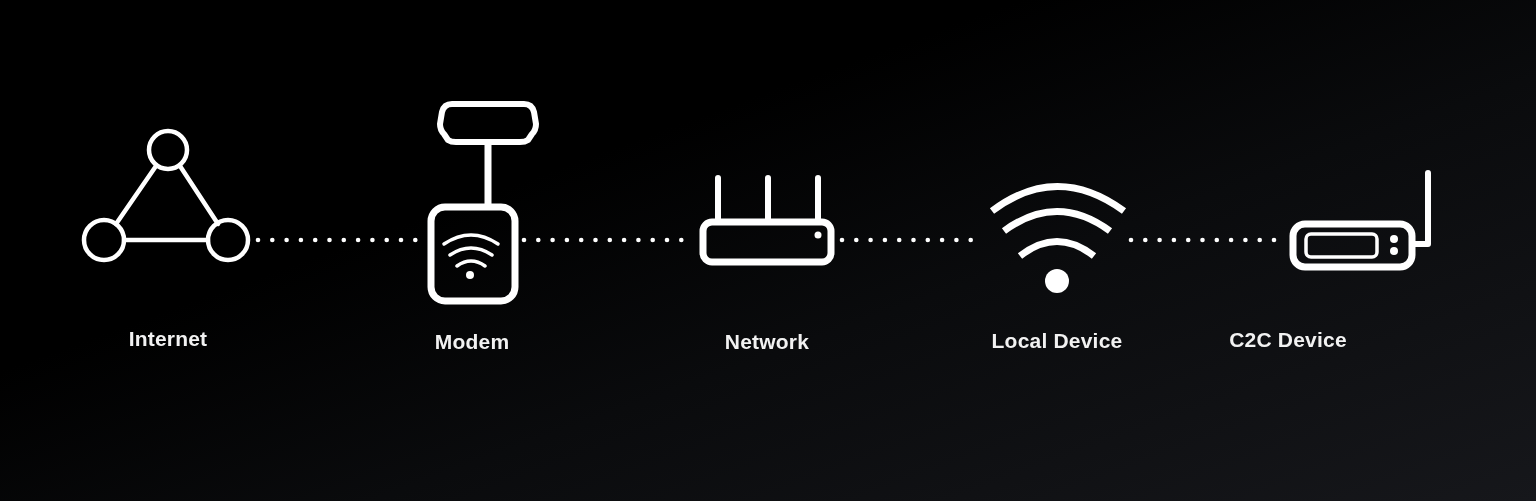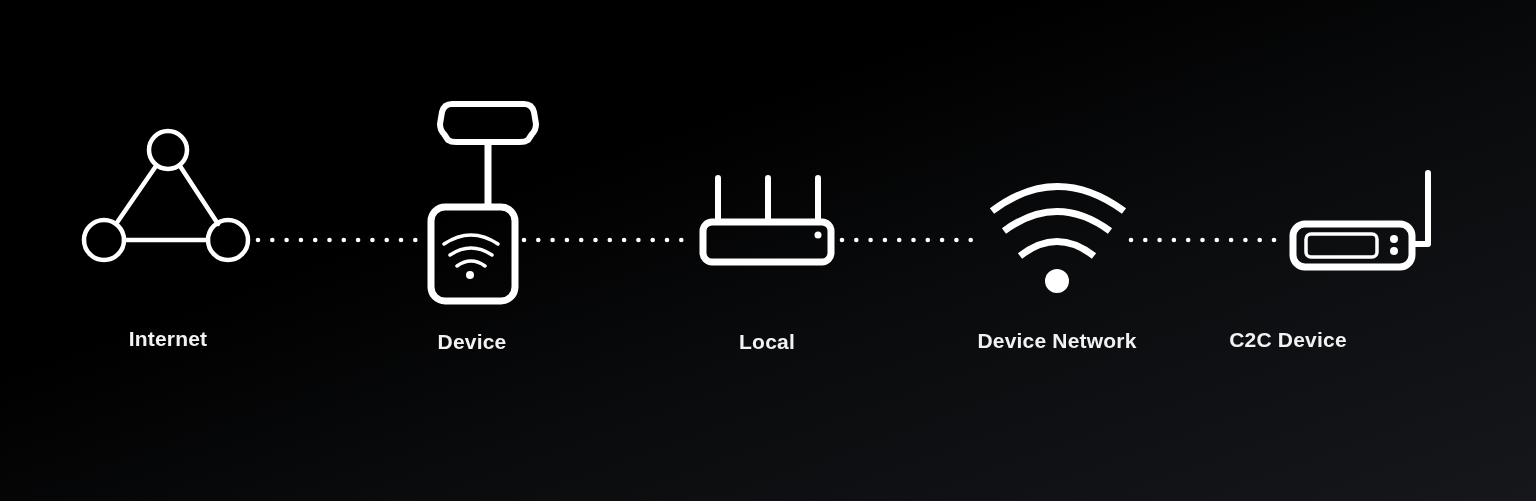--- a/index.html
+++ b/index.html
@@ -134,17 +134,17 @@
       <rect x="1293" y="224" width="119" height="43" rx="12" ry="12" stroke-width="7"></rect>
       <rect x="1306" y="234" width="71" height="23" rx="5" ry="5" stroke-width="3.5"></rect>
       <circle cx="1394" cy="239" r="4" fill="#ffffff" stroke="none"></circle>
       <circle cx="1394" cy="251" r="4" fill="#ffffff" stroke="none"></circle>
       <path d="M1415 244 H1428 V173" stroke-width="6"></path>
     </g>
   </svg>
 
   
   <div class="label" style="left:168px; top:327px;">Internet</div>
-  <div class="label" style="left:472px; top:330px;">Device</div>
-  <div class="label" style="left:767px; top:330px;">Local</div>
-  <div class="label" style="left:1057px; top:329px;">Device Network</div>
+  <div class="label" style="left:472px; top:330px;">Modem</div>
+  <div class="label" style="left:767px; top:330px;">Network</div>
+  <div class="label" style="left:1057px; top:329px;">Local Device</div>
   <div class="label" style="left:1288px; top:328px;">C2C Device</div>
 </div>
 
 </body></html>

